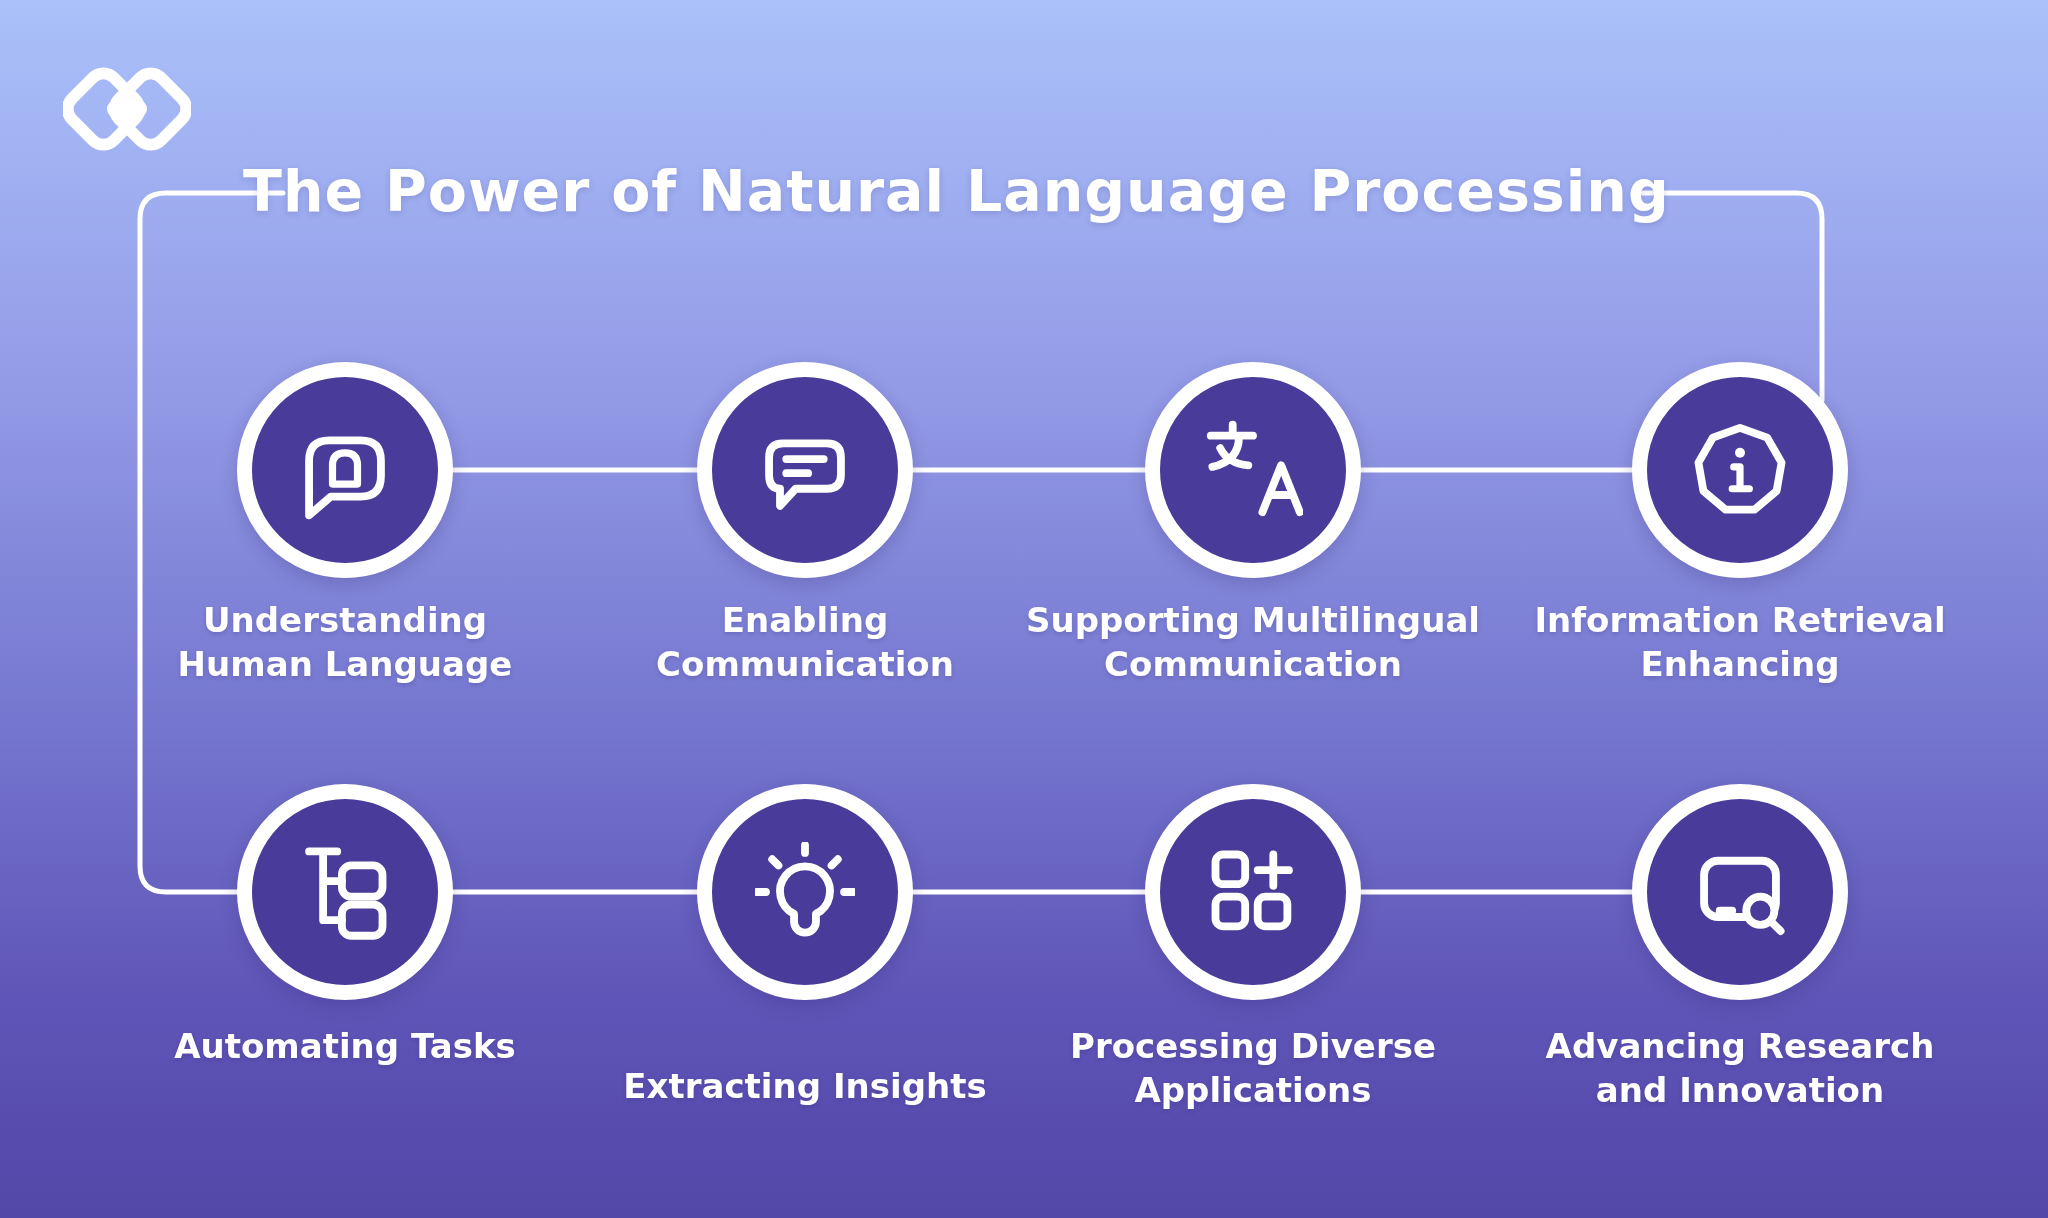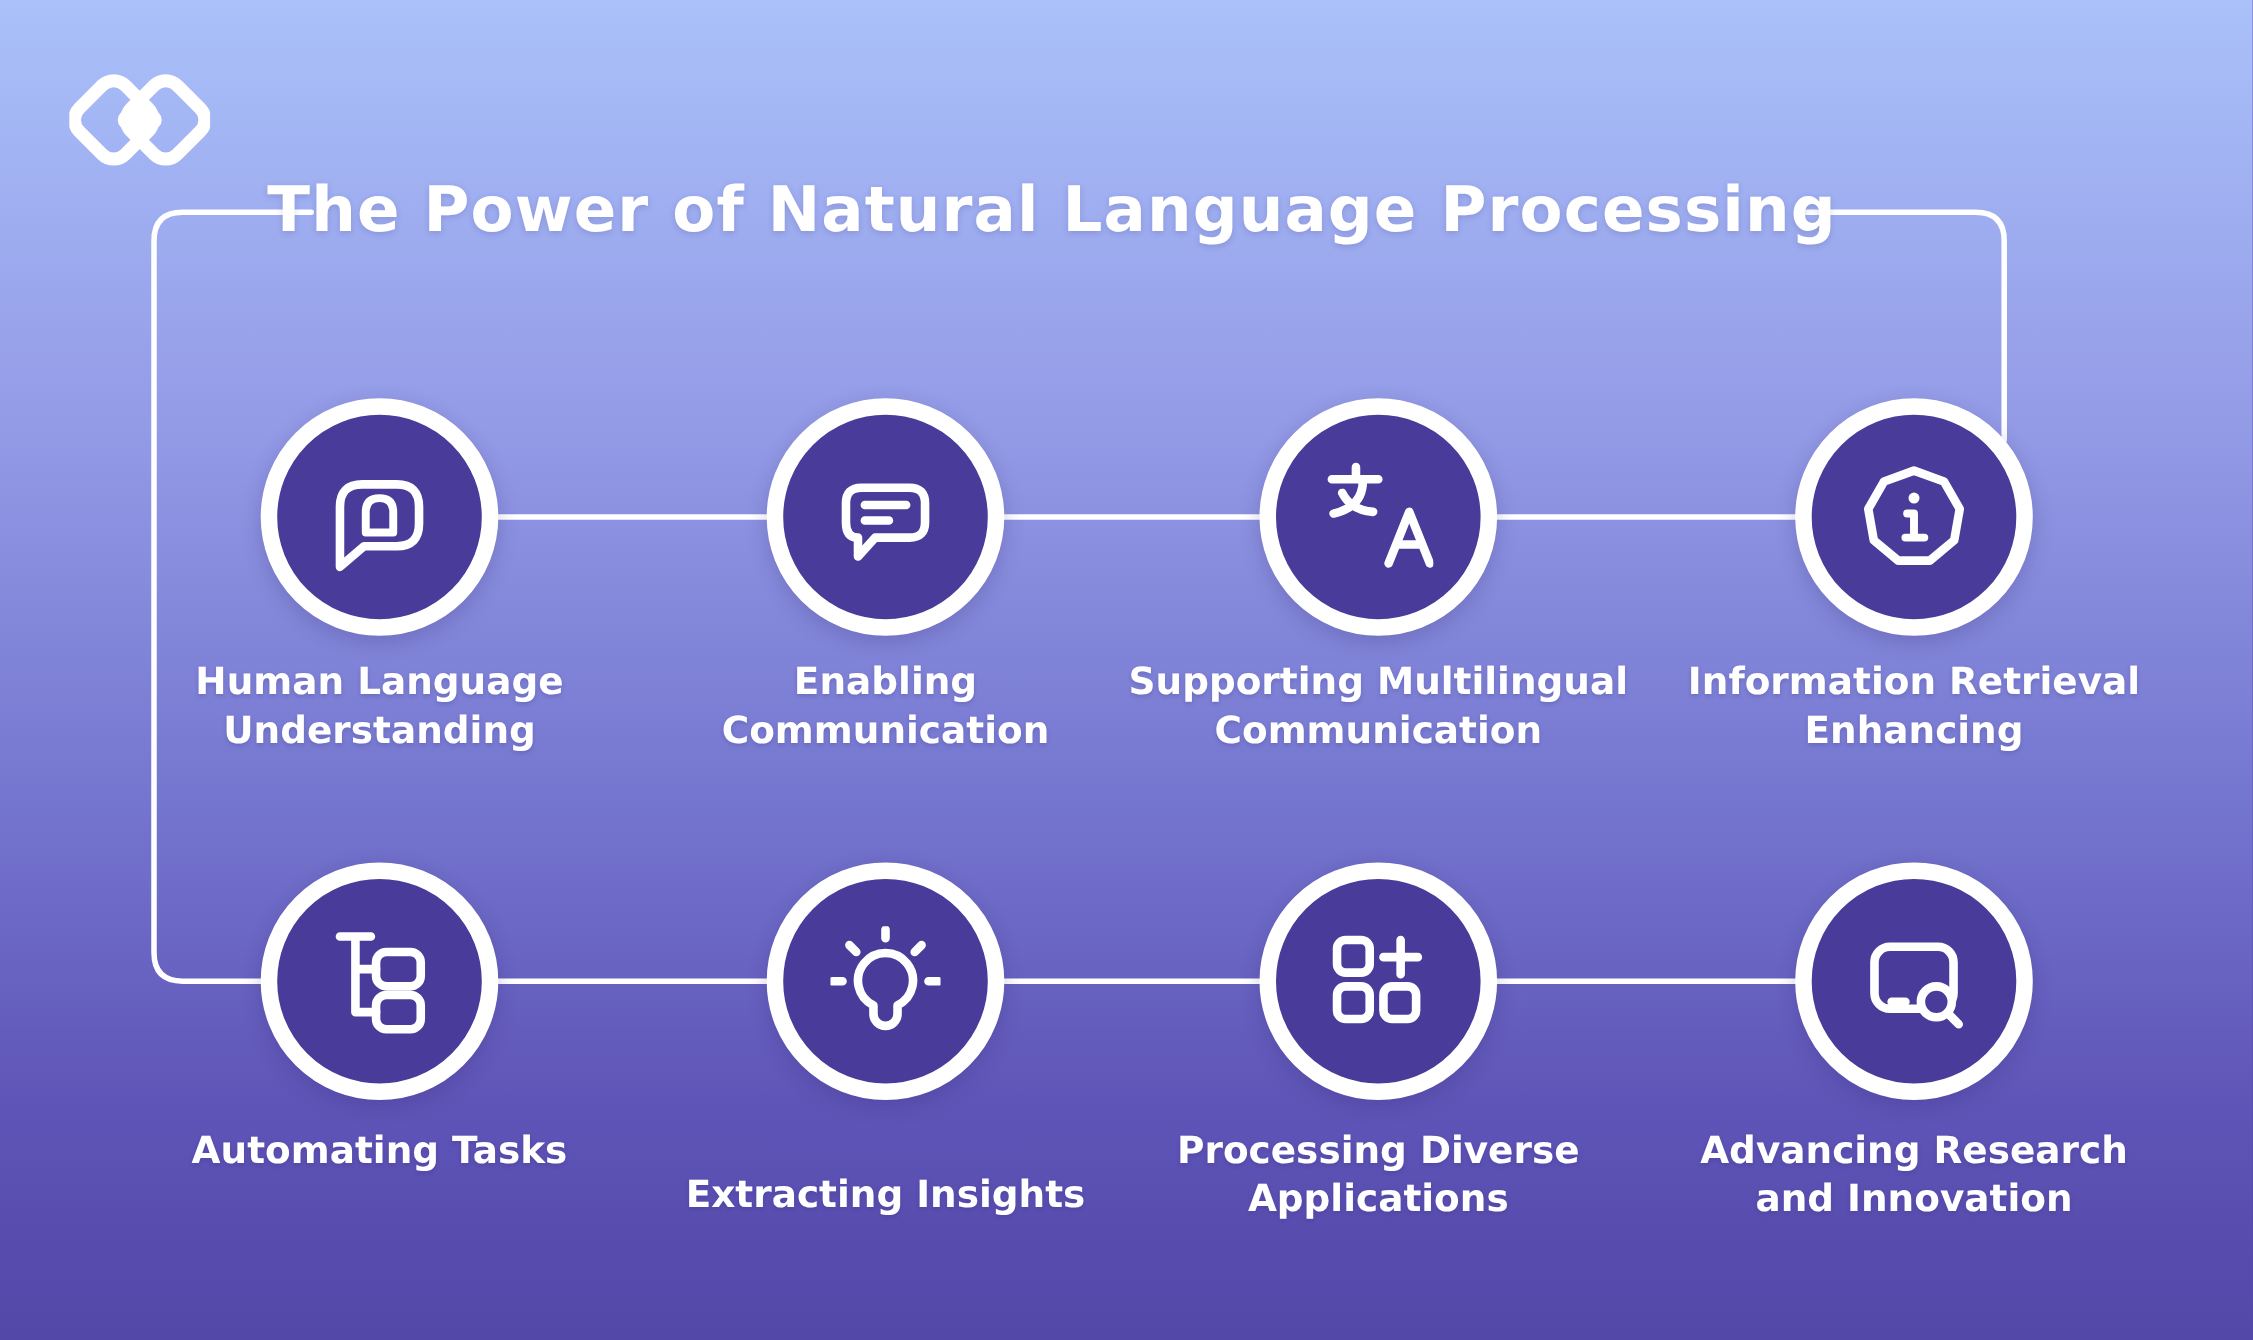--- a/index.html
+++ b/index.html
@@ -60,22 +60,22 @@
   <div class="title">The Power of Natural Language Processing</div>
 
   <div class="node">
     <div class="circle" style="left:237px;top:362px">
       <svg class="icon" width="100" height="100" viewBox="-32 -32 64 64">
         <path d="M 23,-6 Q 23,-19 10,-19 H -10 Q -23,-19 -23,-6 V 29 L -9,17 H 10 Q 23,17 23,4 Z"></path>
         <path d="M -8,9 V -3 Q -8,-11 0,-11 Q 8,-11 8,-3 V 9 M -8,9 H 8" stroke-width="4.6"></path>
       </svg>
     </div>
     <div class="label" style="left:85px;top:598px">
-      <div>Human Language</div>
-        <div>Understanding</div>
+      <div>Understanding</div>
+        <div>Human Language</div>
     </div>
   </div>
 
   <div class="node">
     <div class="circle" style="left:697px;top:362px">
       <svg class="icon" width="100" height="100" viewBox="-32 -32 64 64">
         <path d="M 14,-17 Q 23,-17 23,-8 V 3 Q 23,12 14,12 H -6 L -16,23 V 12 Q -23,12 -23,3 V -8 Q -23,-17 -14,-17 Z"></path>
         <path d="M -12,-7 H 12 M -12,2 H 2"></path>
       </svg>
     </div>

